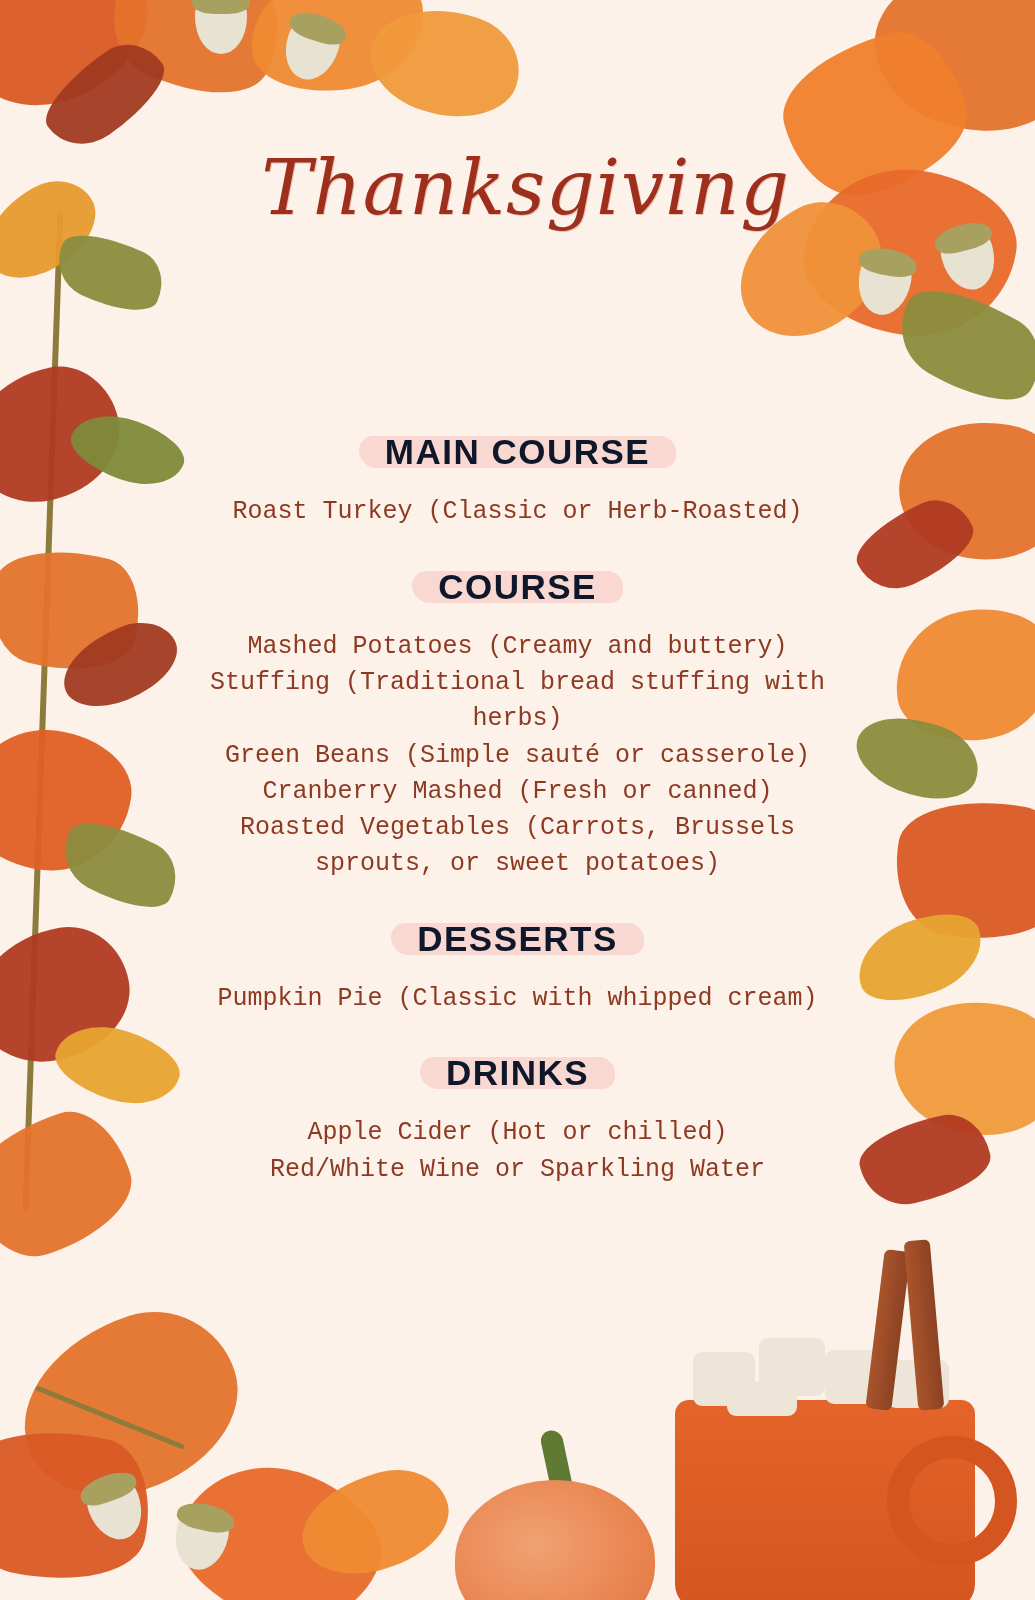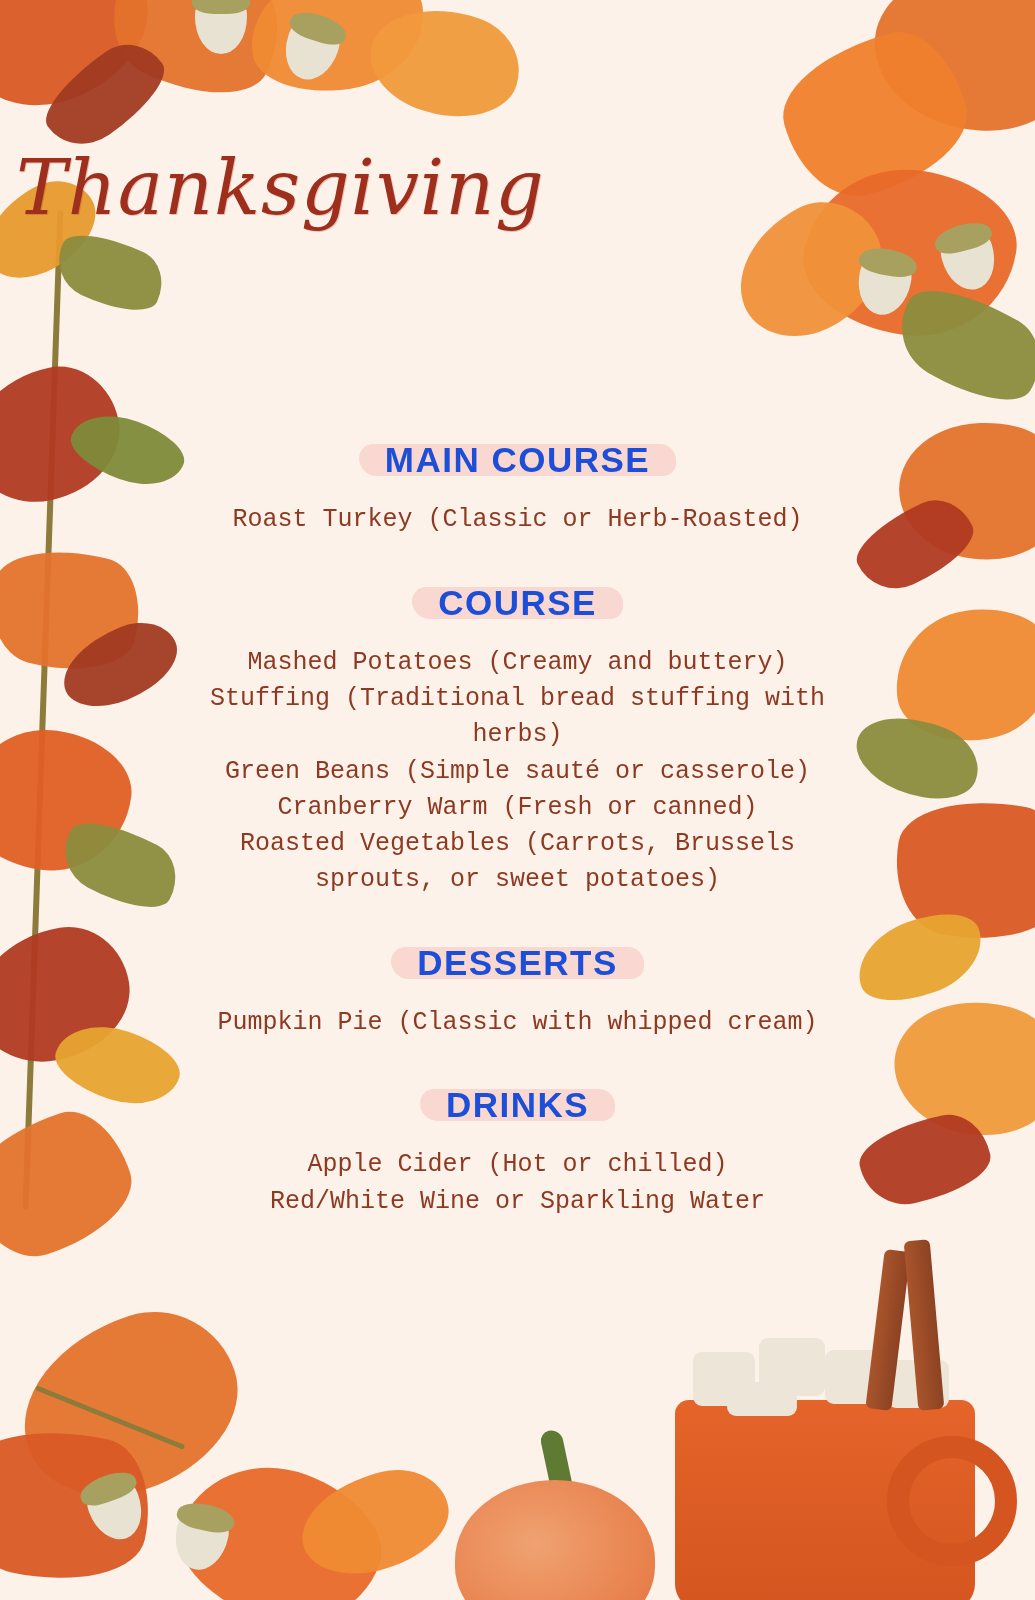--- a/index.html
+++ b/index.html
@@ -46,20 +46,21 @@
     width: 58px; height: 26px;
     background: #a8a05e;
     border-radius: 50% 50% 40% 40%;
   }
 
   
   .title-wrap {
     position: absolute;
     left: 16px; right: 0;
     top: 150px;
+    text-align: center;
     z-index: 5;
   }
   .title-script {
     font-family: "DejaVu Serif", serif;
     font-style: italic;
     font-size: 76px;
     color: #9e2f1c;
     letter-spacing: 1px;
     line-height: 1;
     margin: 0;
@@ -85,23 +86,23 @@
   }
   .section { margin-bottom: 34px; }
   .section:last-child { margin-bottom: 0; }
 
   .heading {
     display: inline-block;
     position: relative;
     font-size: 35px;
     font-weight: bold;
     letter-spacing: 1.5px;
-    color: #1d4ed8;
+    color: #0f172a;
     padding: 2px 26px 4px 26px;
-    margin: 8px 0 18px 0;
+    margin: 0 0 18px 0;
     line-height: 1.15;
   }
   .heading .hl {
     position: absolute;
     left: 0; right: 0;
     top: 6px;
     height: 32px;
     background: #f9d8d2;
     border-radius: 16px 18px 14px 20px;
     z-index: -1;
@@ -253,21 +254,21 @@
 
     <div class="section">
       <h2 class="heading">
         <span class="hl"></span>
         <span>COURSE</span>
       </h2>
       <div class="items">
         <span class="item">Mashed Potatoes (Creamy and buttery)</span>
         <span class="item">Stuffing (Traditional bread stuffing with herbs)</span>
         <span class="item">Green Beans (Simple sauté or casserole)</span>
-        <span class="item">Cranberry Warm (Fresh or canned)</span>
+        <span class="item">Cranberry Mashed (Fresh or canned)</span>
         <span class="item">Roasted Vegetables (Carrots, Brussels</span>
         <span class="item">sprouts, or sweet potatoes)</span>
       </div>
     </div>
 
     <div class="section">
       <h2 class="heading">
         <span class="hl"></span>
         <span>DESSERTS</span>
       </h2>

